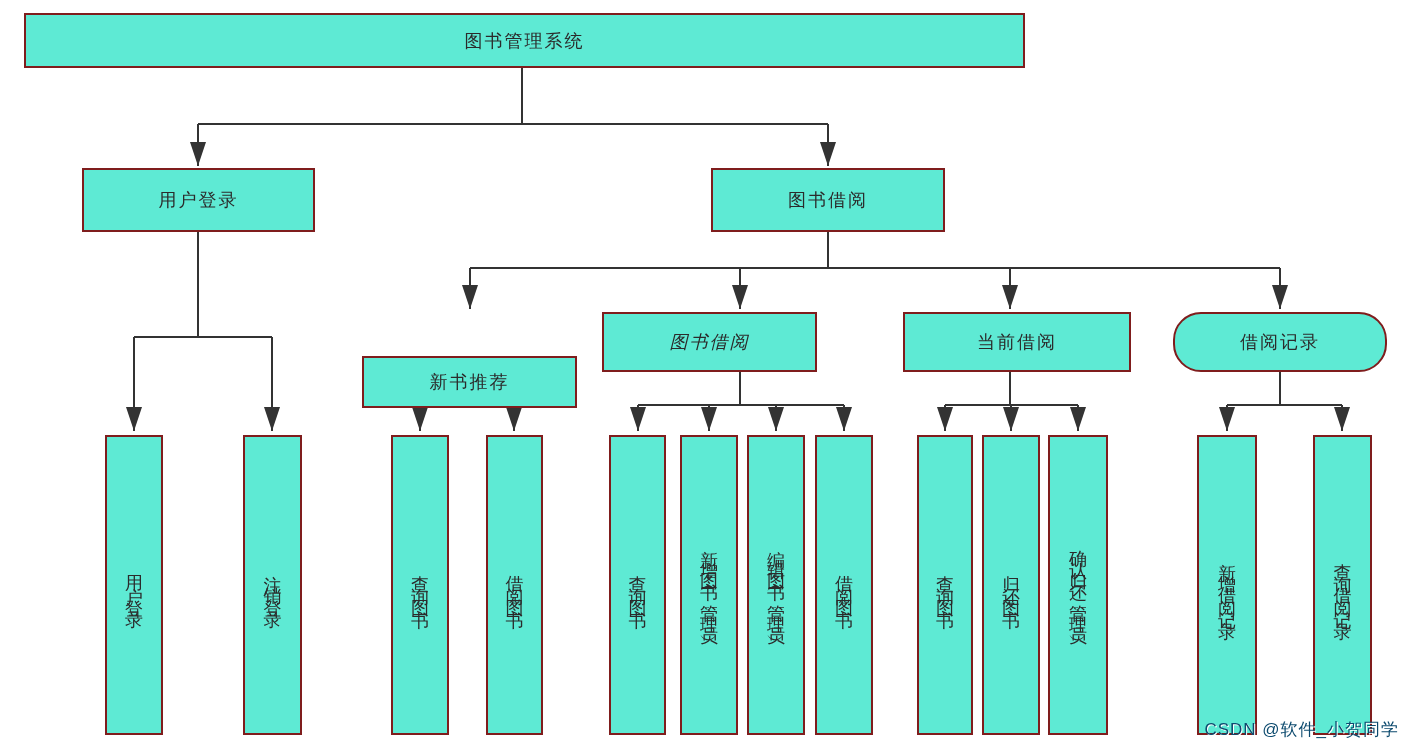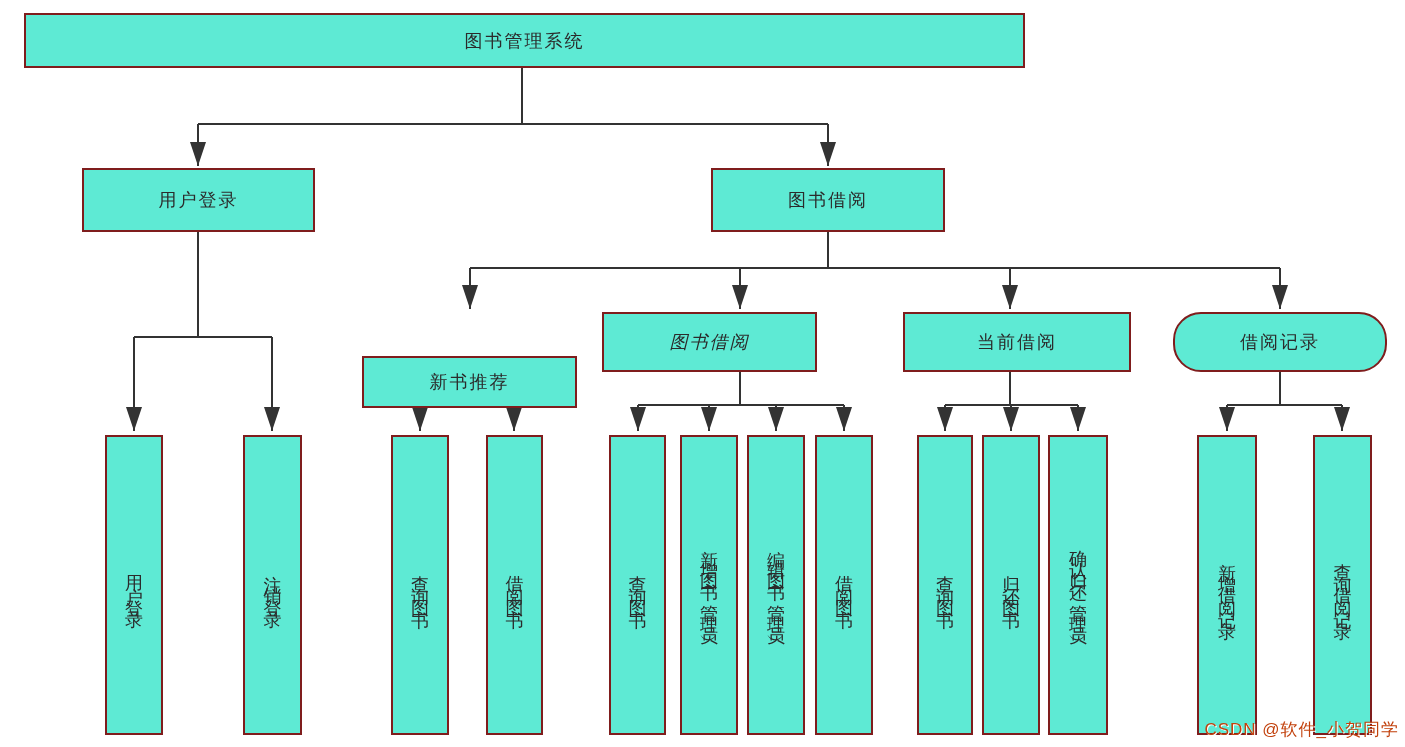--- a/index.html
+++ b/index.html
@@ -33,21 +33,21 @@
     line-height: 1;
     white-space: nowrap;
   }
   .v-box.tight span { letter-spacing: 11px; }
   .watermark {
     position: absolute;
     right: 6px;
     bottom: 6px;
     font-size: 17px;
     letter-spacing: 1px;
-    color: #c2410c;
+    color: #0c4a6e;
     text-shadow: 1px 1px 0 #ffffff;
     z-index: 3;
     white-space: nowrap;
   }
 </style>
 </head>
 <body>
 
 <div class="canvas">
 

